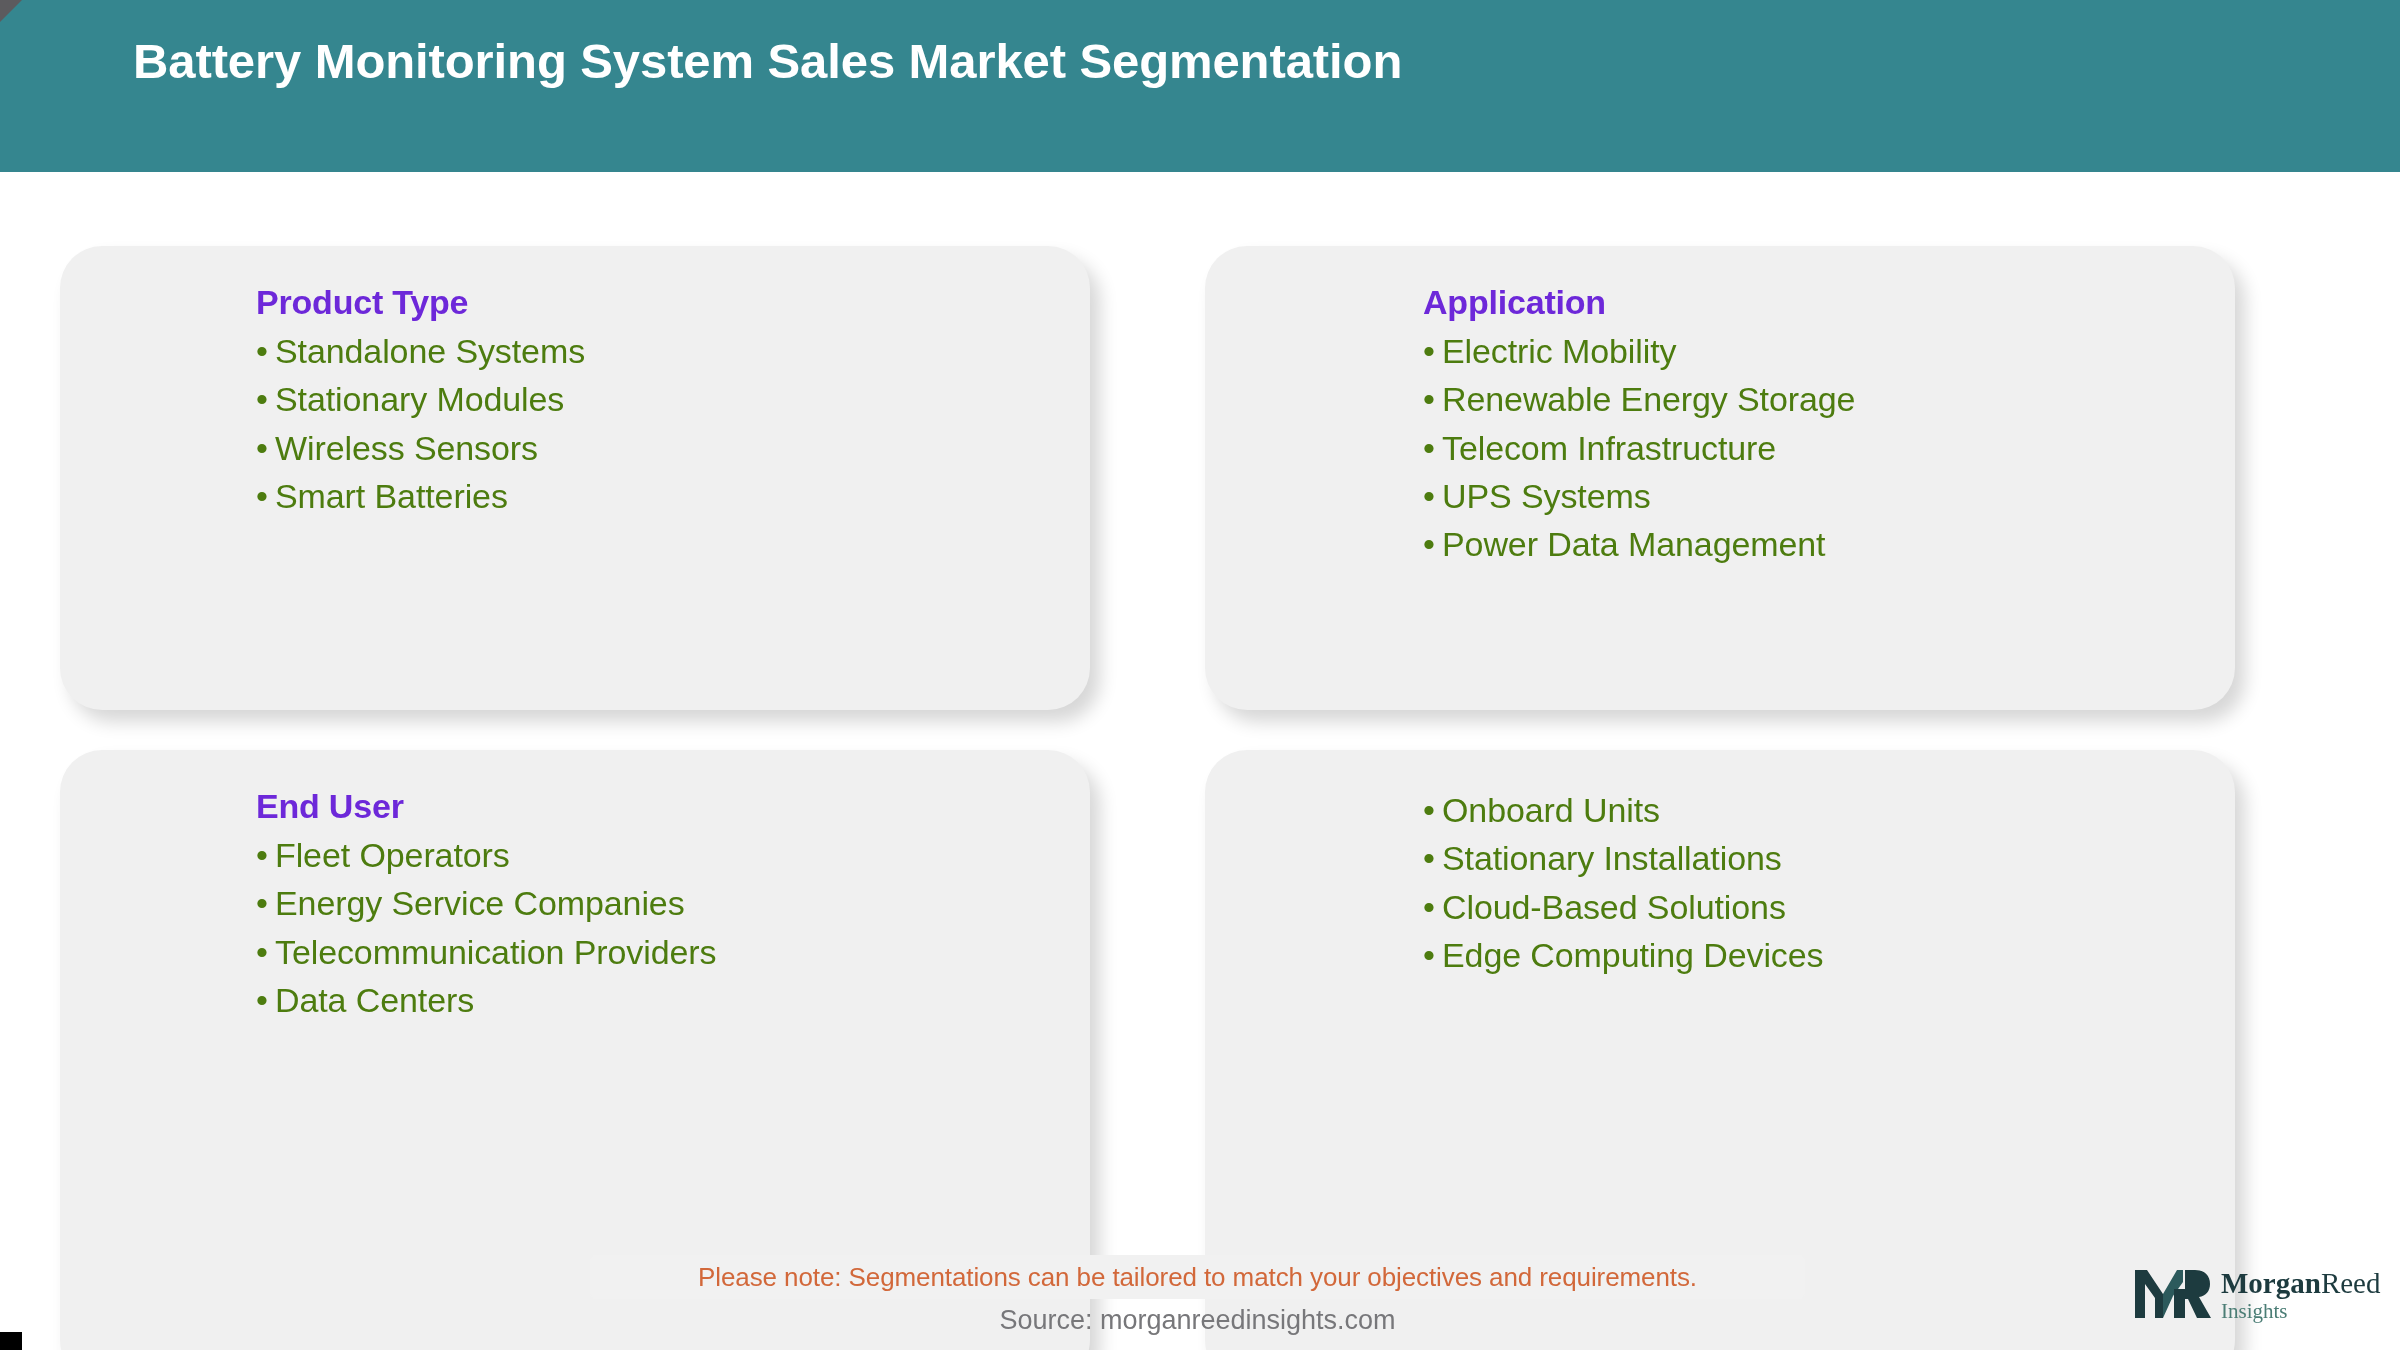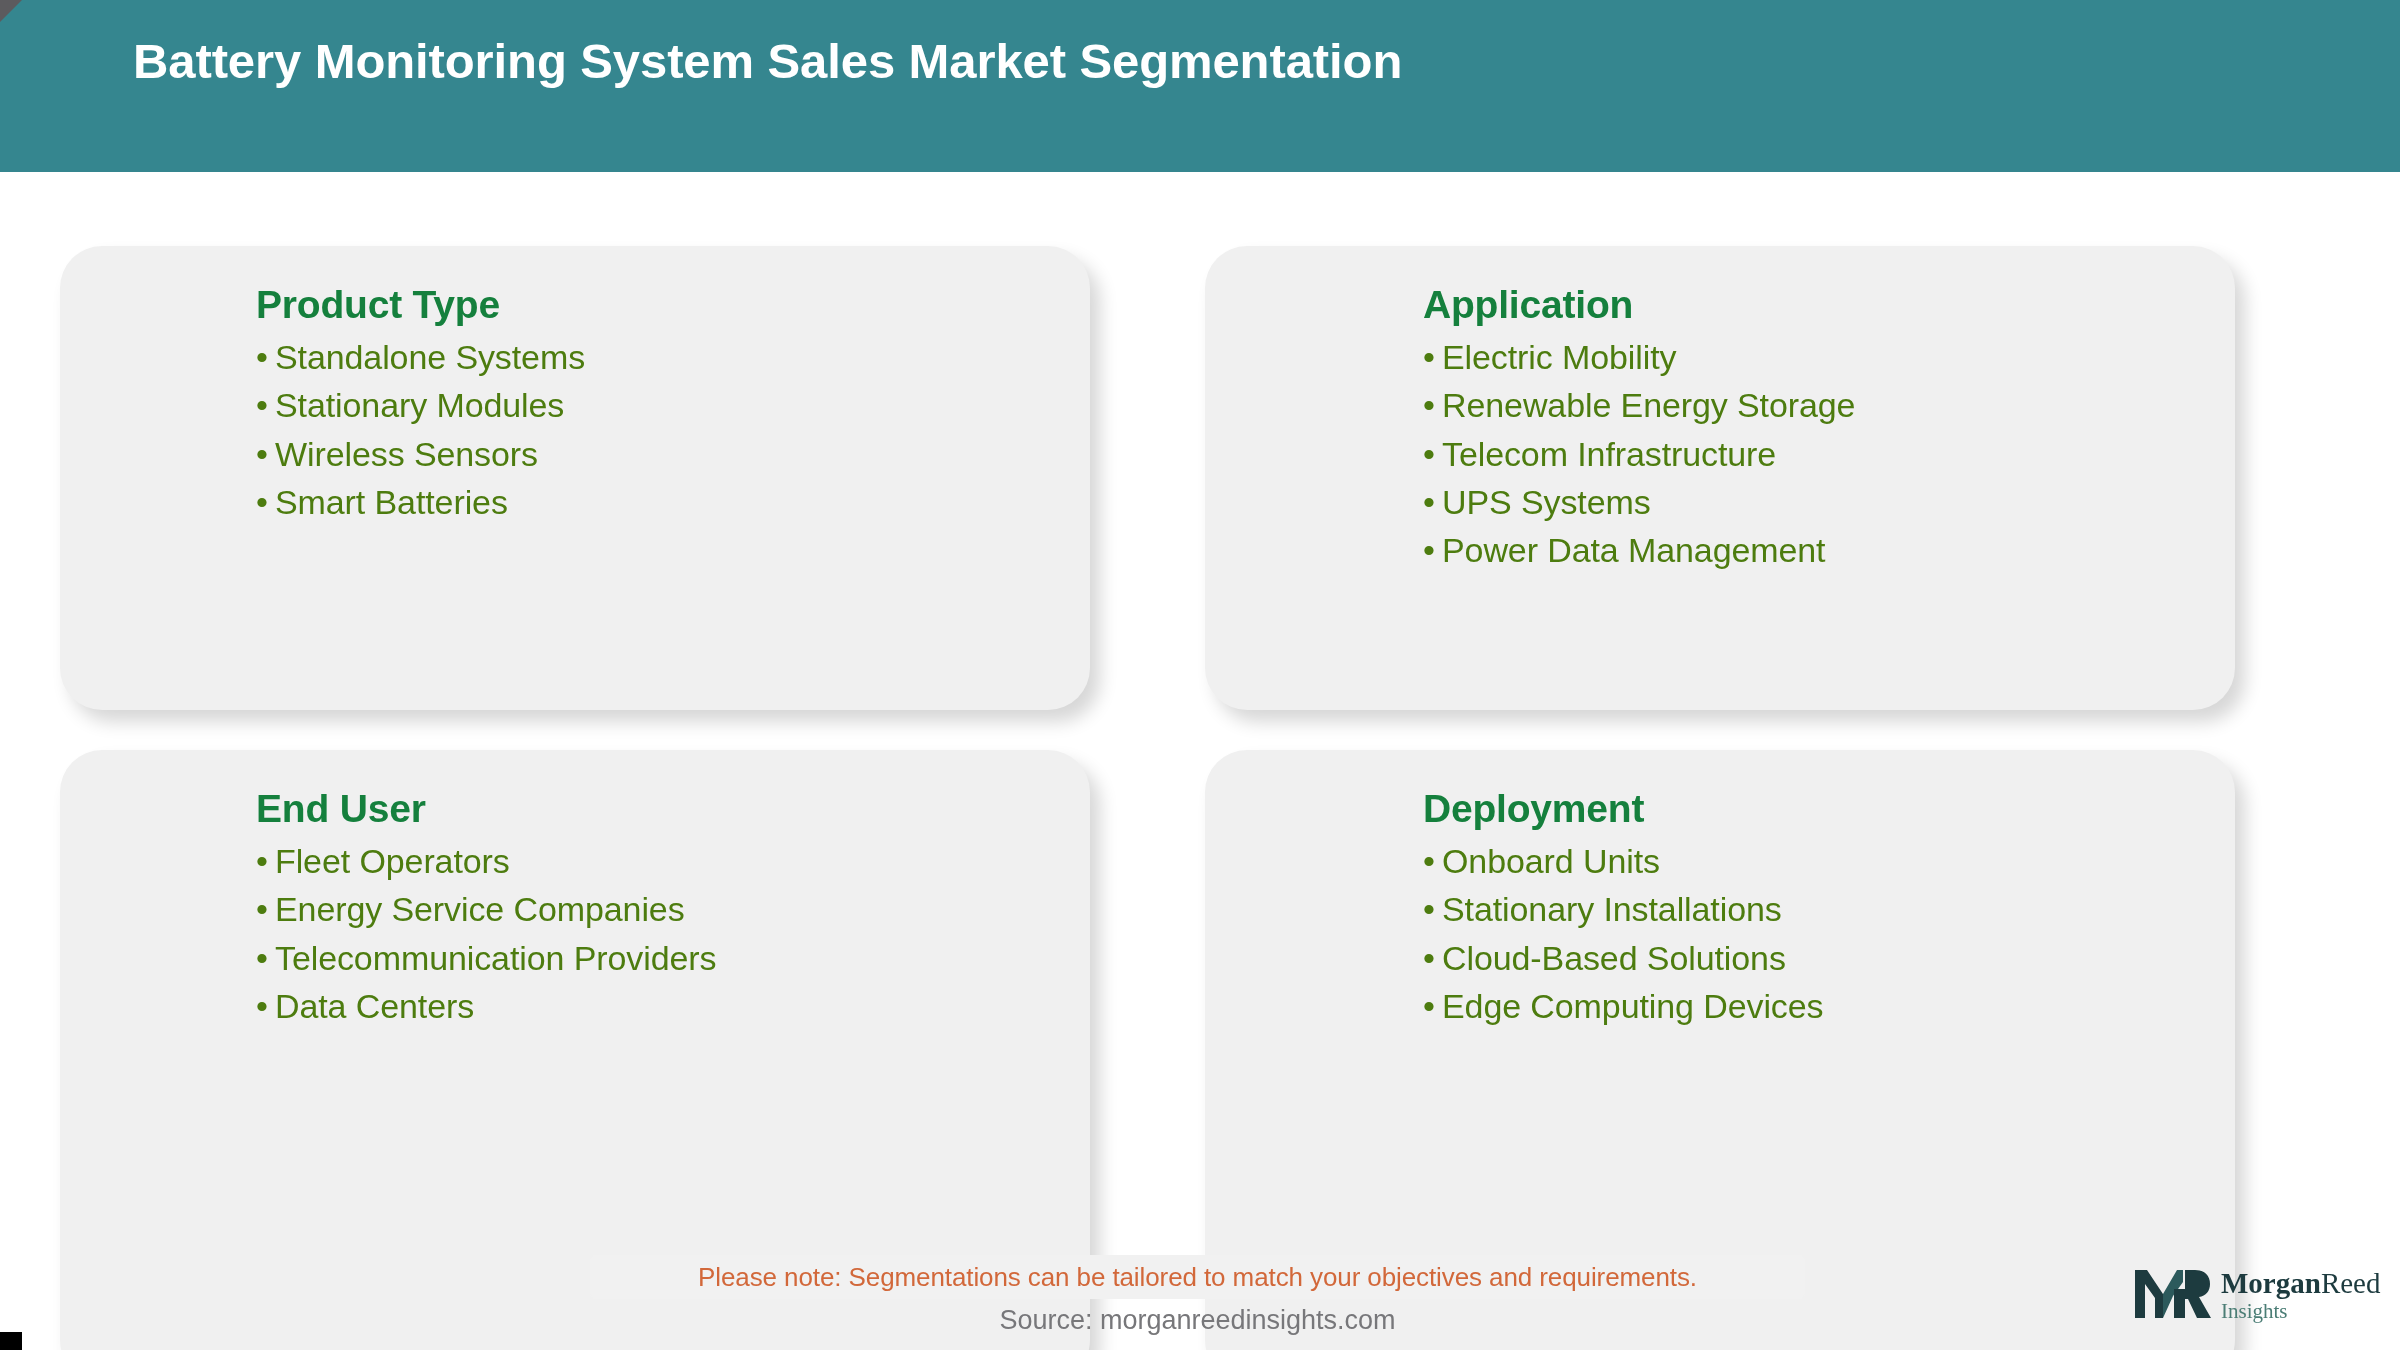--- a/index.html
+++ b/index.html
@@ -77,23 +77,23 @@
   .card-inner {
     position: absolute;
     left: 196px;
     top: 36px;
     right: 40px;
   }
   .card-1 .card-inner,
   .card-3 .card-inner { left: 218px; }
 
   .card-title {
-    font-size: 39px;
+    font-size: 34px;
     font-weight: 700;
-    color: #15803d;
+    color: #6d28d9;
     line-height: 1.18;
     margin: 0 0 5px 0;
     letter-spacing: -0.2px;
     white-space: nowrap;
   }
   .card-list {
     list-style: none;
     margin: 0;
     padding: 0;
   }
@@ -215,21 +215,20 @@
         <li><span class="bullet">•</span><span>Fleet Operators</span></li>
         <li><span class="bullet">•</span><span>Energy Service Companies</span></li>
         <li><span class="bullet">•</span><span>Telecommunication Providers</span></li>
         <li><span class="bullet">•</span><span>Data Centers</span></li>
       </ul>
     </div>
   </div>
 
   <div class="card card-3">
     <div class="card-inner">
-      <div class="card-title">Deployment</div>
       <ul class="card-list">
         <li><span class="bullet">•</span><span>Onboard Units</span></li>
         <li><span class="bullet">•</span><span>Stationary Installations</span></li>
         <li><span class="bullet">•</span><span>Cloud-Based Solutions</span></li>
         <li><span class="bullet">•</span><span>Edge Computing Devices</span></li>
       </ul>
     </div>
   </div>
 
 </div>

